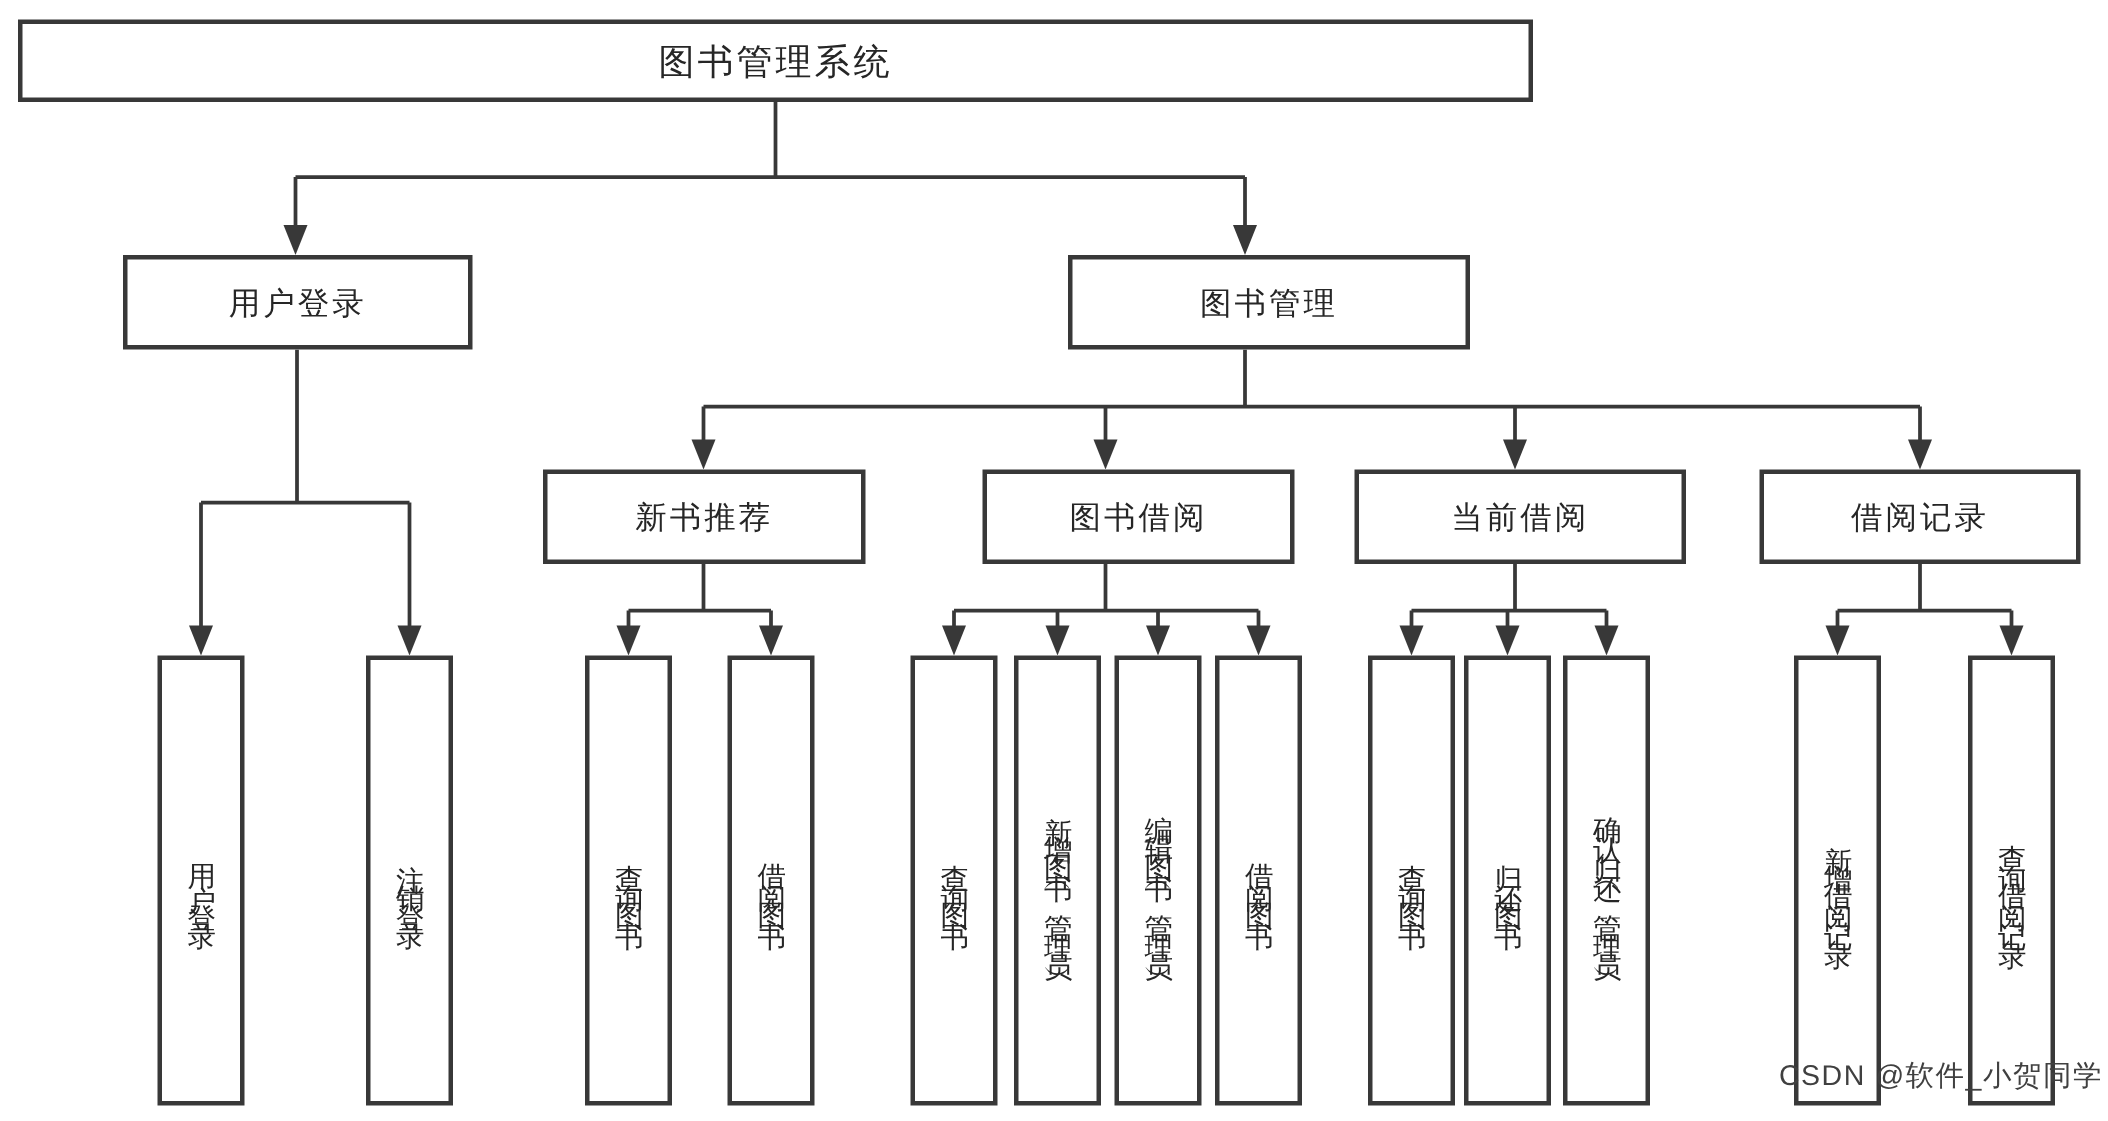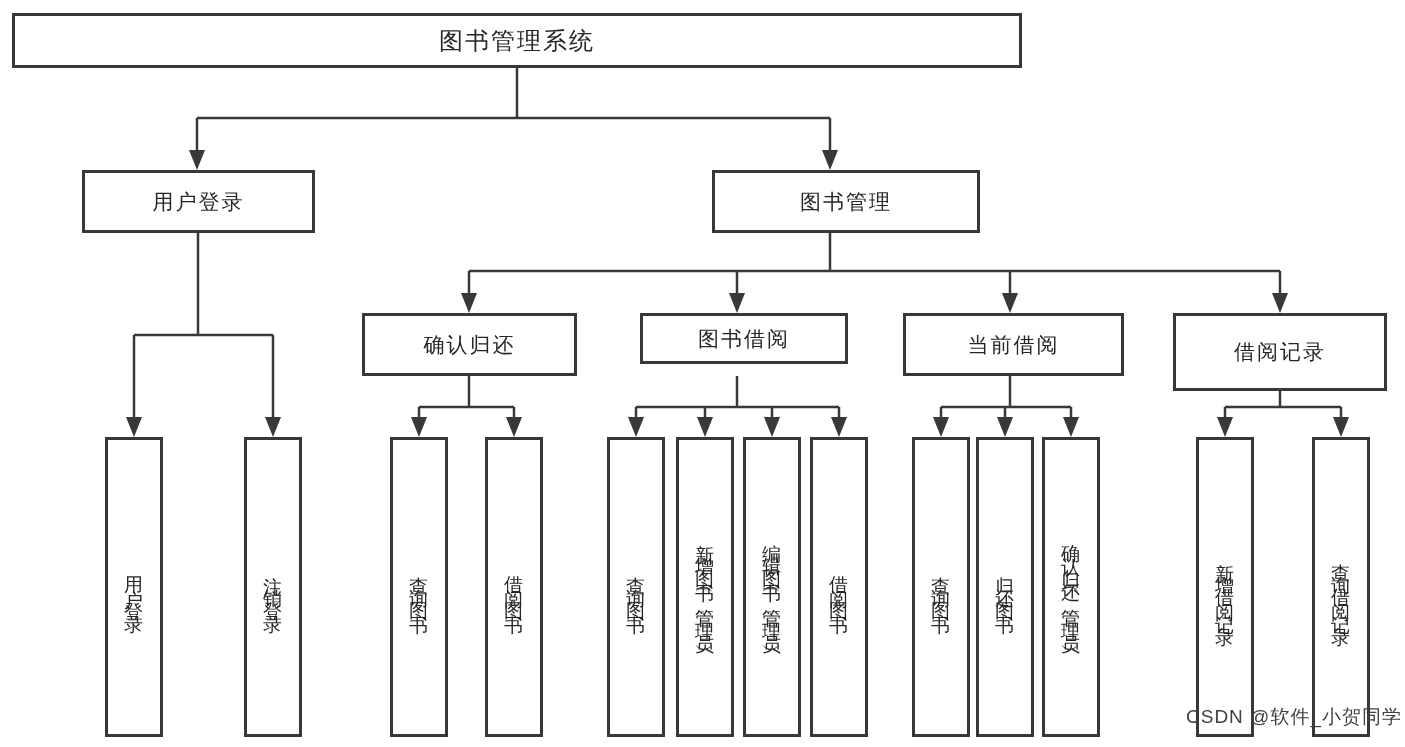--- a/index.html
+++ b/index.html
@@ -87,29 +87,29 @@
   </div>
 
   <div class="node hnode" style="left:82px;top:170px;width:233px;height:63px;">
     <span>用户登录</span>
   </div>
   <div class="node hnode" style="left:712px;top:170px;width:268px;height:63px;">
     <span>图书管理</span>
   </div>
 
   <div class="node hnode" style="left:362px;top:313px;width:215px;height:63px;">
-    <span>确认归还</span>
+    <span>新书推荐</span>
   </div>
-  <div class="node hnode" style="left:640px;top:313px;width:208px;height:51px;font-family:Liberation Mono, monospace;">
+  <div class="node hnode" style="left:655px;top:313px;width:208px;height:63px;font-family:Liberation Mono, monospace;">
     <span>图书借阅</span>
   </div>
   <div class="node hnode" style="left:903px;top:313px;width:221px;height:63px;">
     <span>当前借阅</span>
   </div>
-  <div class="node hnode" style="left:1173px;top:313px;width:214px;height:78px;">
+  <div class="node hnode" style="left:1173px;top:313px;width:214px;height:63px;">
     <span>借阅记录</span>
   </div>
 
   <div class="node leaf" style="left:105px;top:437px;width:58px;height:300px;">
     <span class="vtext">用户登录</span>
   </div>
   <div class="node leaf" style="left:244px;top:437px;width:58px;height:300px;">
     <span class="vtext">注销登录</span>
   </div>
 

